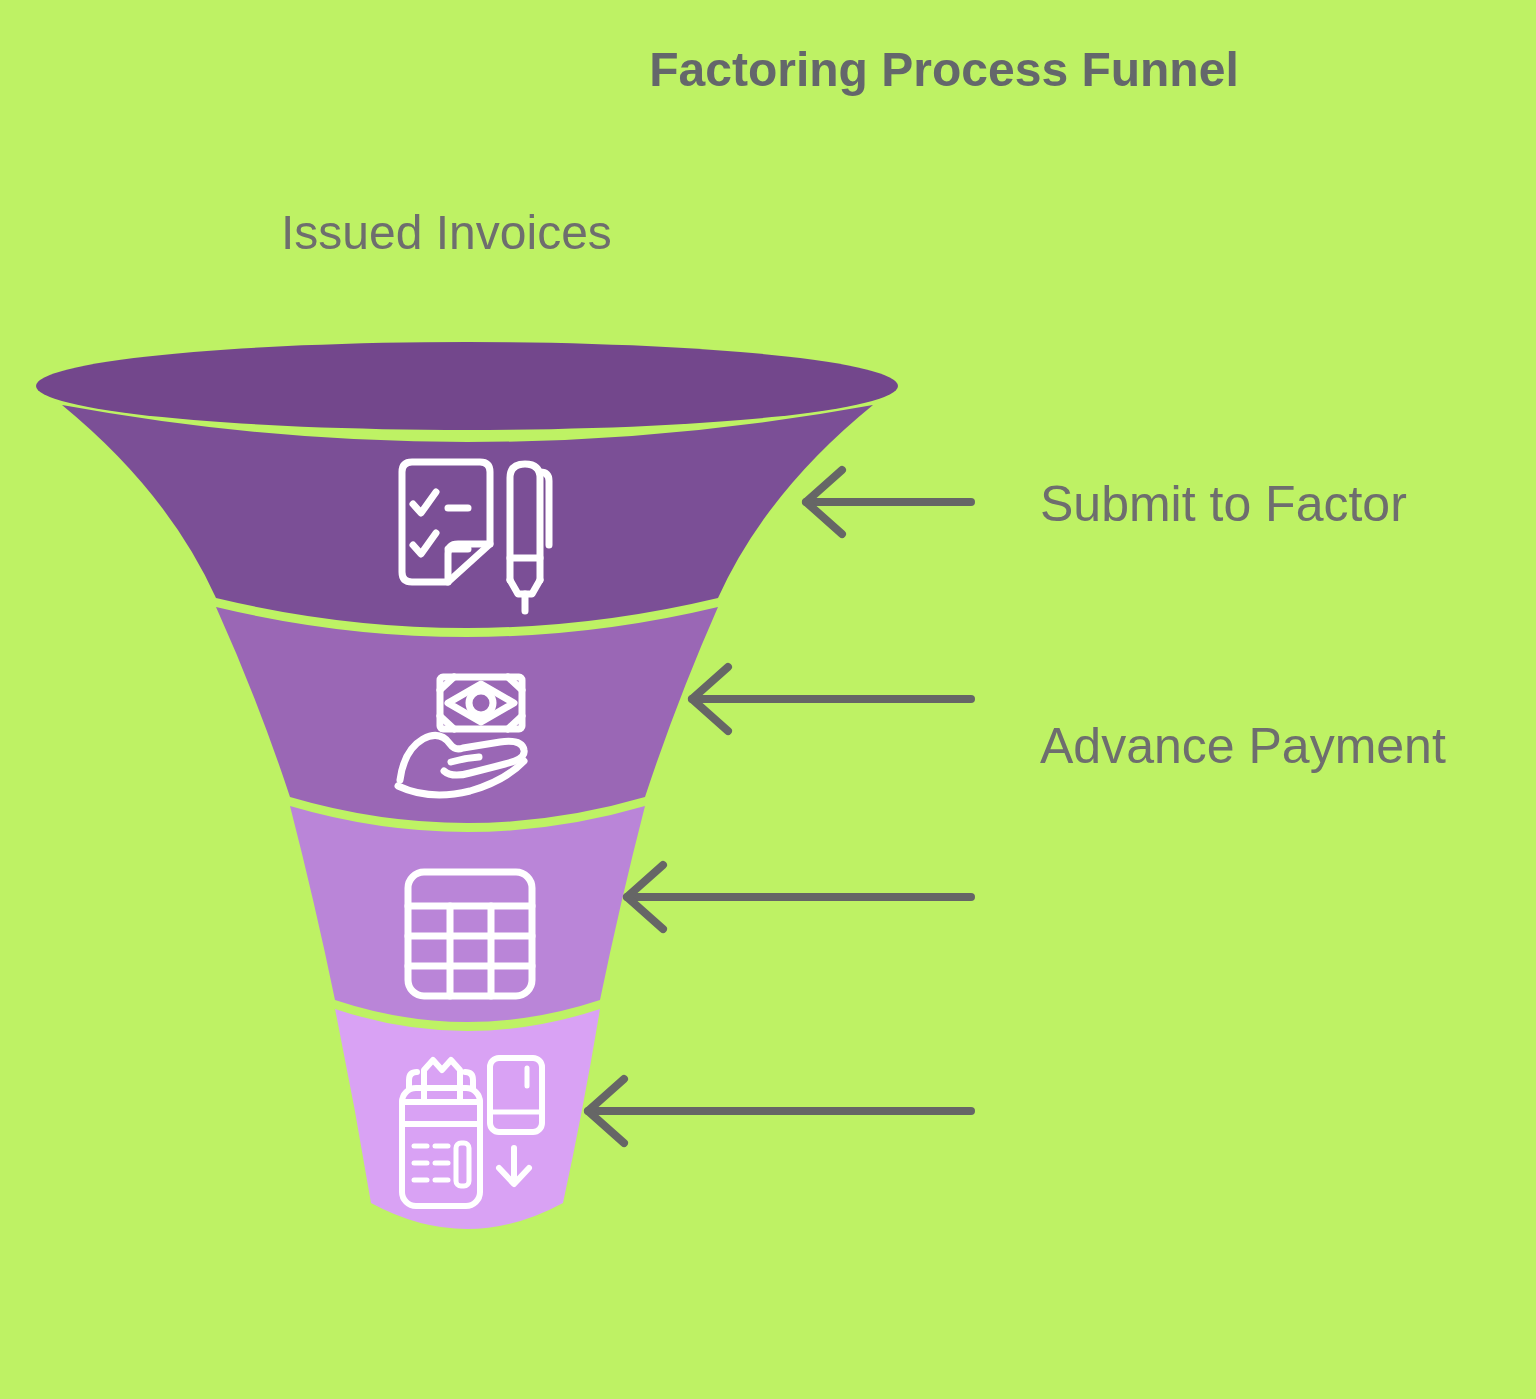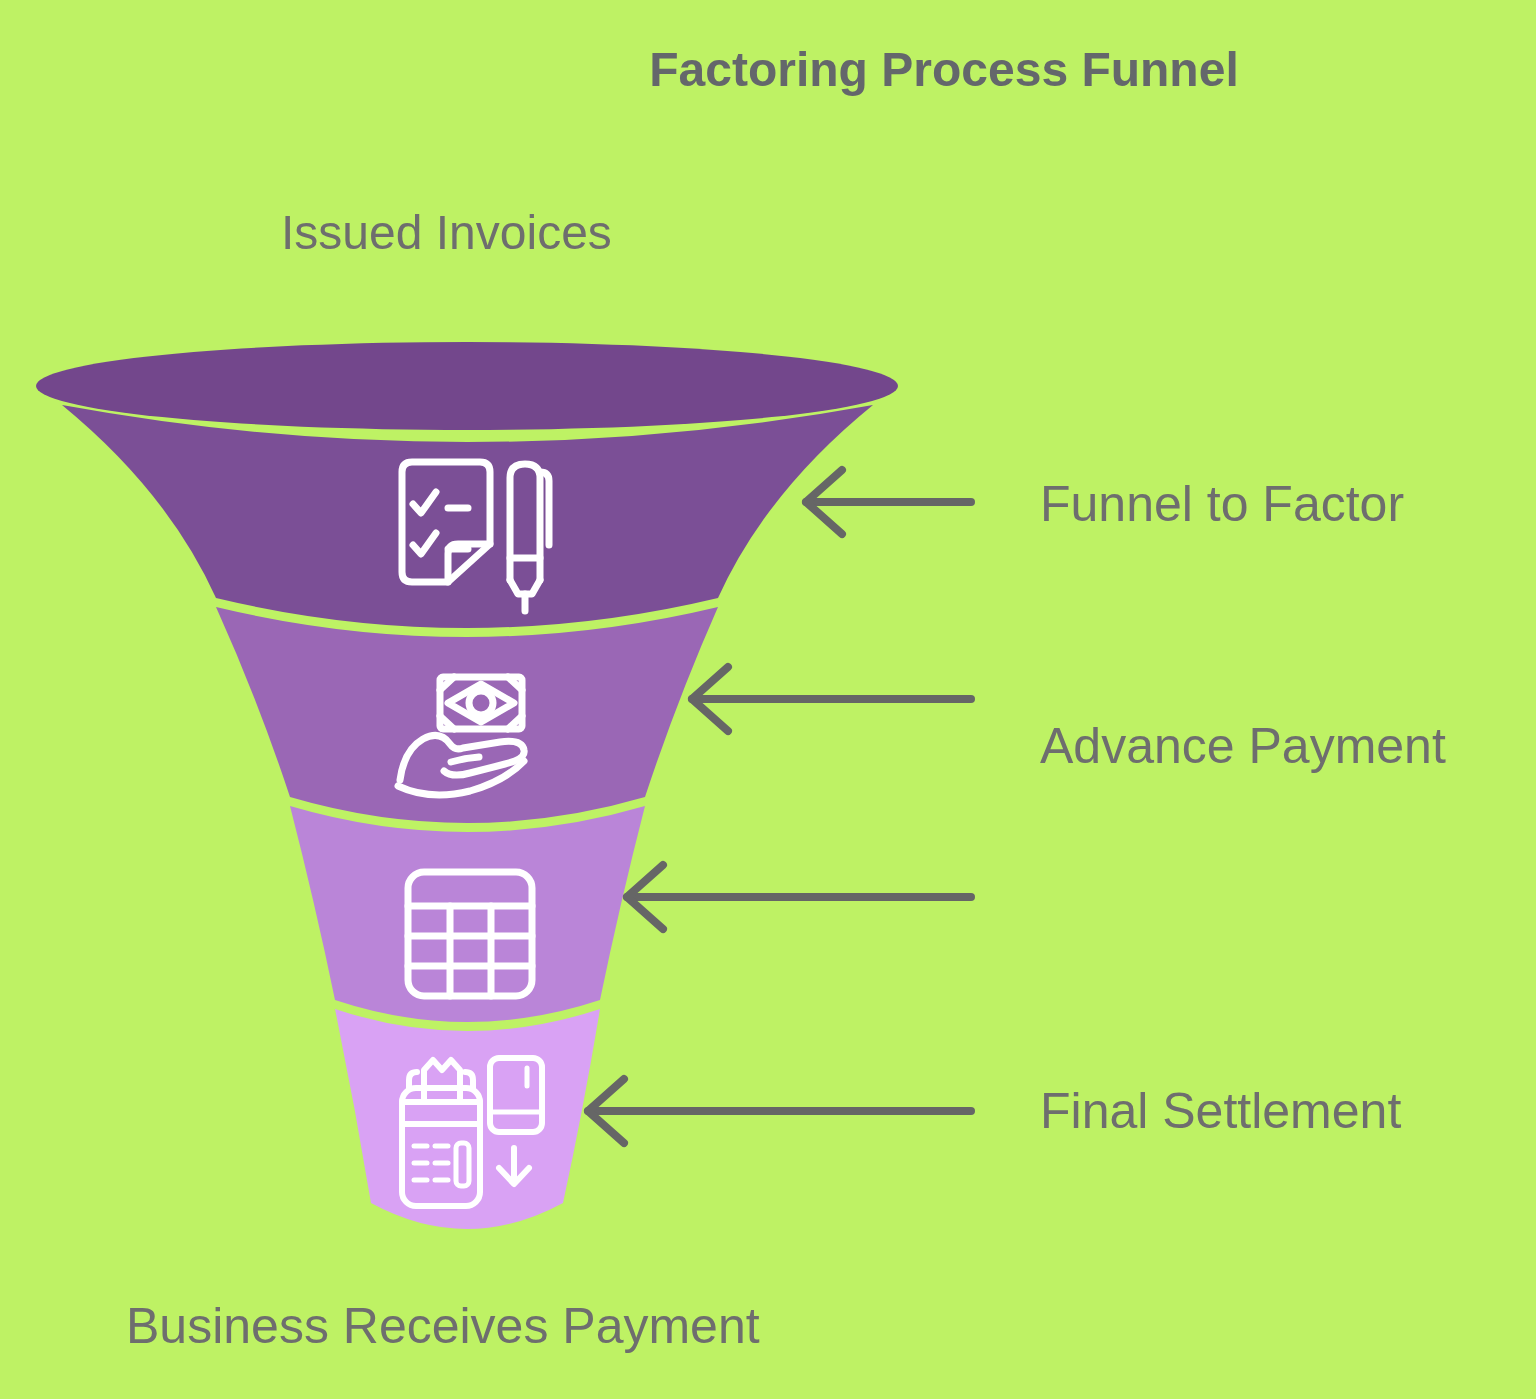--- a/index.html
+++ b/index.html
@@ -142,22 +142,20 @@
         <path d="M 971,1111 L 588,1111"></path>
         <path d="M 624,1079 L 588,1111 L 624,1143"></path>
       </g>
     </g>
   </svg>
 
   <div class="txt page-title">Factoring Process Funnel</div>
 
   <div class="txt entry-label">Issued Invoices</div>
 
-  <div class="txt stage-label stage-label-1">Funnel to Factor</div>
+  <div class="txt stage-label stage-label-1">Submit to Factor</div>
 
   <div class="txt stage-label stage-label-2">Advance Payment</div>
 
 
-  <div class="txt stage-label stage-label-4">Final Settlement</div>
 
-  <div class="txt exit-label">Business Receives Payment</div>
 
 </div>
 
 </body></html>

